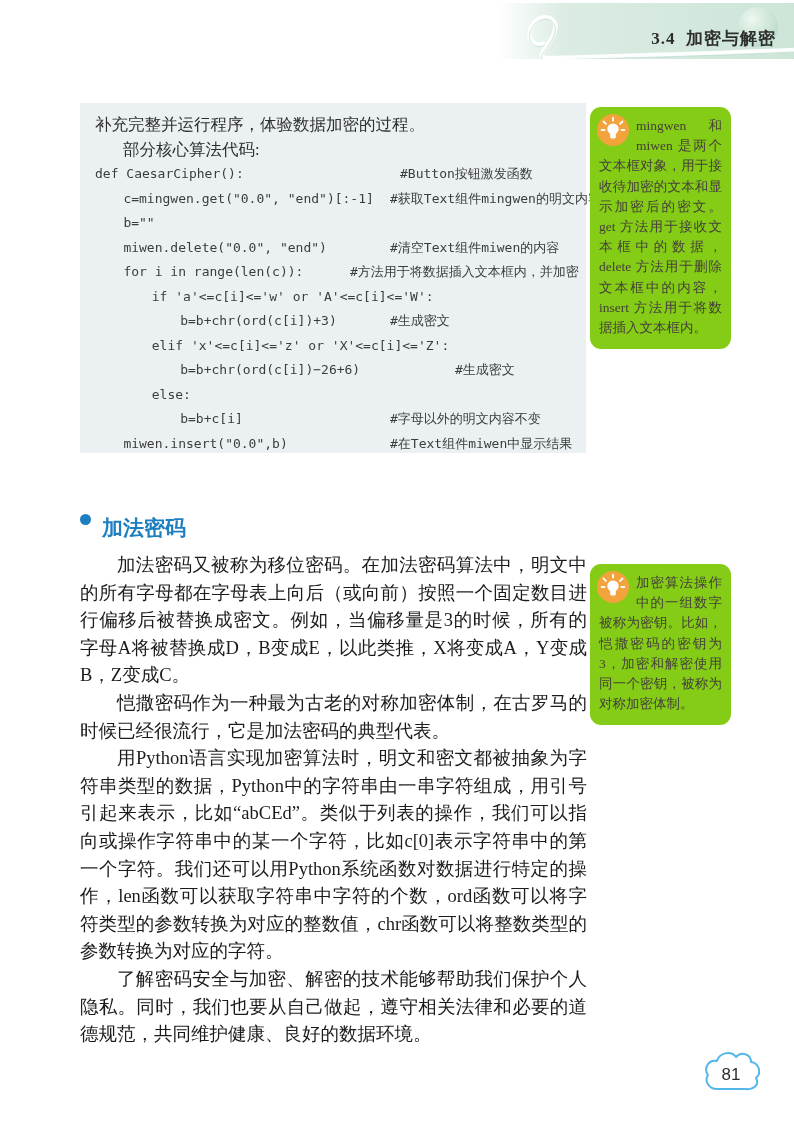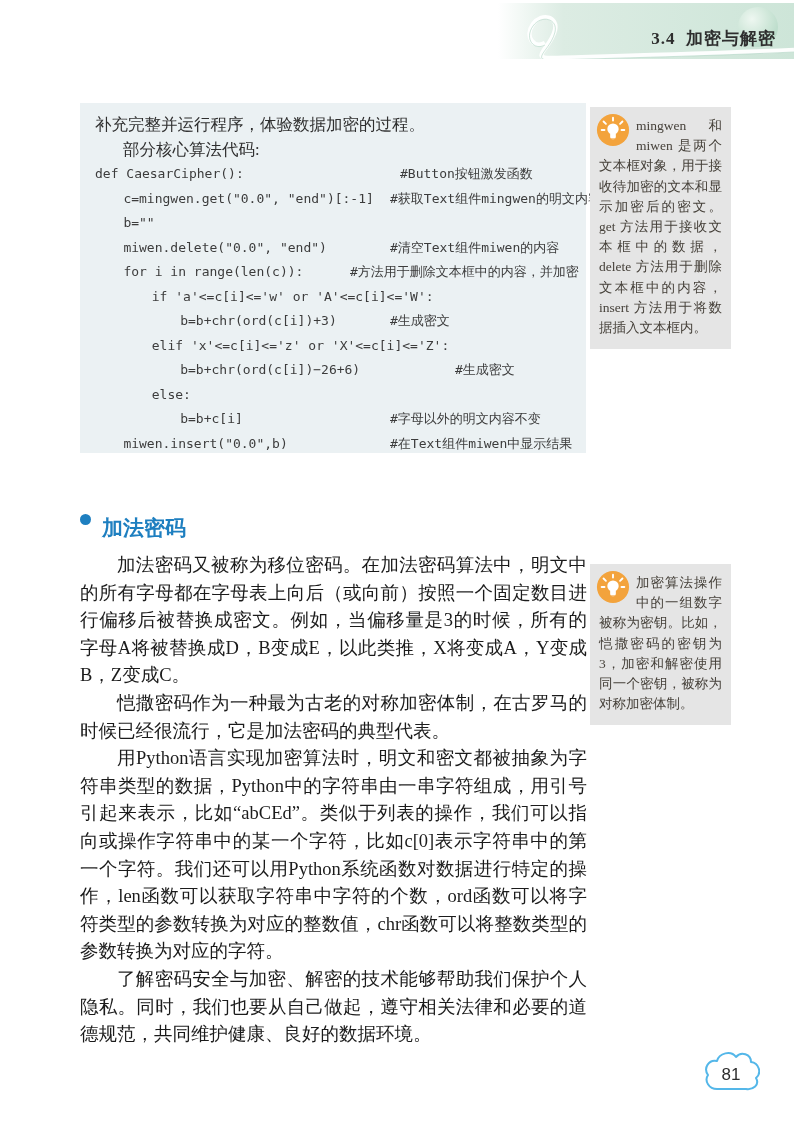--- a/index.html
+++ b/index.html
@@ -36,24 +36,24 @@
   .kai-line.indent1 { padding-left:28px; }
   .code-line {
     position:relative; height:24.5px; line-height:24.5px; white-space:pre;
     font-family:"DejaVu Sans Mono", monospace; font-size:13px; color:#3c3c3c;
   }
   .code-line .code { display:inline-block; }
   .code-line .comment { position:absolute; top:0; font-family:"DejaVu Sans Mono", monospace; }
 
   
   .note {
-    position:absolute; left:590px; width:141px; background:#e5e5e5;
+    position:absolute; left:590px; width:141px; background:#84cc16;
     box-sizing:border-box; padding:9px 9px 11px 9px;
     font-family:"Liberation Serif", serif; font-size:13.5px; line-height:20.2px;
-    color:#46413a; text-align:justify;
+    color:#46413a; text-align:justify;border-radius:11px;
   }
   .note-1 { top:107px; }
   .note-2 { top:564px; }
   .bulb { float:left; width:34px; height:34px; margin:-3px 6px 1px -3px; }
 
   
   .section-heading {
     position:absolute; left:80px; top:514px; margin:0;
     font-family:"Liberation Sans", sans-serif; font-weight:bold; font-size:21px; color:#1e7fc0;
     display:flex; 
@@ -91,21 +91,21 @@
   </div>
 
   <section class="code-panel">
     <div class="kai-line">补充完整并运行程序，体验数据加密的过程。</div>
     <div class="kai-line indent1">部分核心算法代码:</div>
     <div>
         <div class="code-line"><span class="code" style="padding-left: 0px;">def CaesarCipher():</span><span class="comment" style="left: 305px;">#Button按钮激发函数</span></div>
         <div class="code-line"><span class="code" style="padding-left: 28.4px;">c=mingwen.get("0.0", "end")[:-1]</span><span class="comment" style="left: 295px;">#获取Text组件mingwen的明文内容</span></div>
         <div class="code-line"><span class="code" style="padding-left: 28.4px;">b=""</span></div>
         <div class="code-line"><span class="code" style="padding-left: 28.4px;">miwen.delete("0.0", "end")</span><span class="comment" style="left: 295px;">#清空Text组件miwen的内容</span></div>
-        <div class="code-line"><span class="code" style="padding-left: 28.4px;">for i in range(len(c)):</span><span class="comment" style="left: 255px;">#方法用于删除文本框中的内容，并加密</span></div>
+        <div class="code-line"><span class="code" style="padding-left: 28.4px;">for i in range(len(c)):</span><span class="comment" style="left: 255px;">#方法用于将数据插入文本框内，并加密</span></div>
         <div class="code-line"><span class="code" style="padding-left: 56.8px;">if 'a'&lt;=c[i]&lt;='w' or 'A'&lt;=c[i]&lt;='W':</span></div>
         <div class="code-line"><span class="code" style="padding-left: 85.2px;">b=b+chr(ord(c[i])+3)</span><span class="comment" style="left: 295px;">#生成密文</span></div>
         <div class="code-line"><span class="code" style="padding-left: 56.8px;">elif 'x'&lt;=c[i]&lt;='z' or 'X'&lt;=c[i]&lt;='Z':</span></div>
         <div class="code-line"><span class="code" style="padding-left: 85.2px;">b=b+chr(ord(c[i])−26+6)</span><span class="comment" style="left: 360px;">#生成密文</span></div>
         <div class="code-line"><span class="code" style="padding-left: 56.8px;">else:</span></div>
         <div class="code-line"><span class="code" style="padding-left: 85.2px;">b=b+c[i]</span><span class="comment" style="left: 295px;">#字母以外的明文内容不变</span></div>
         <div class="code-line"><span class="code" style="padding-left: 28.4px;">miwen.insert("0.0",b)</span><span class="comment" style="left: 295px;">#在Text组件miwen中显示结果</span></div>
       </div>
   </section>
 

